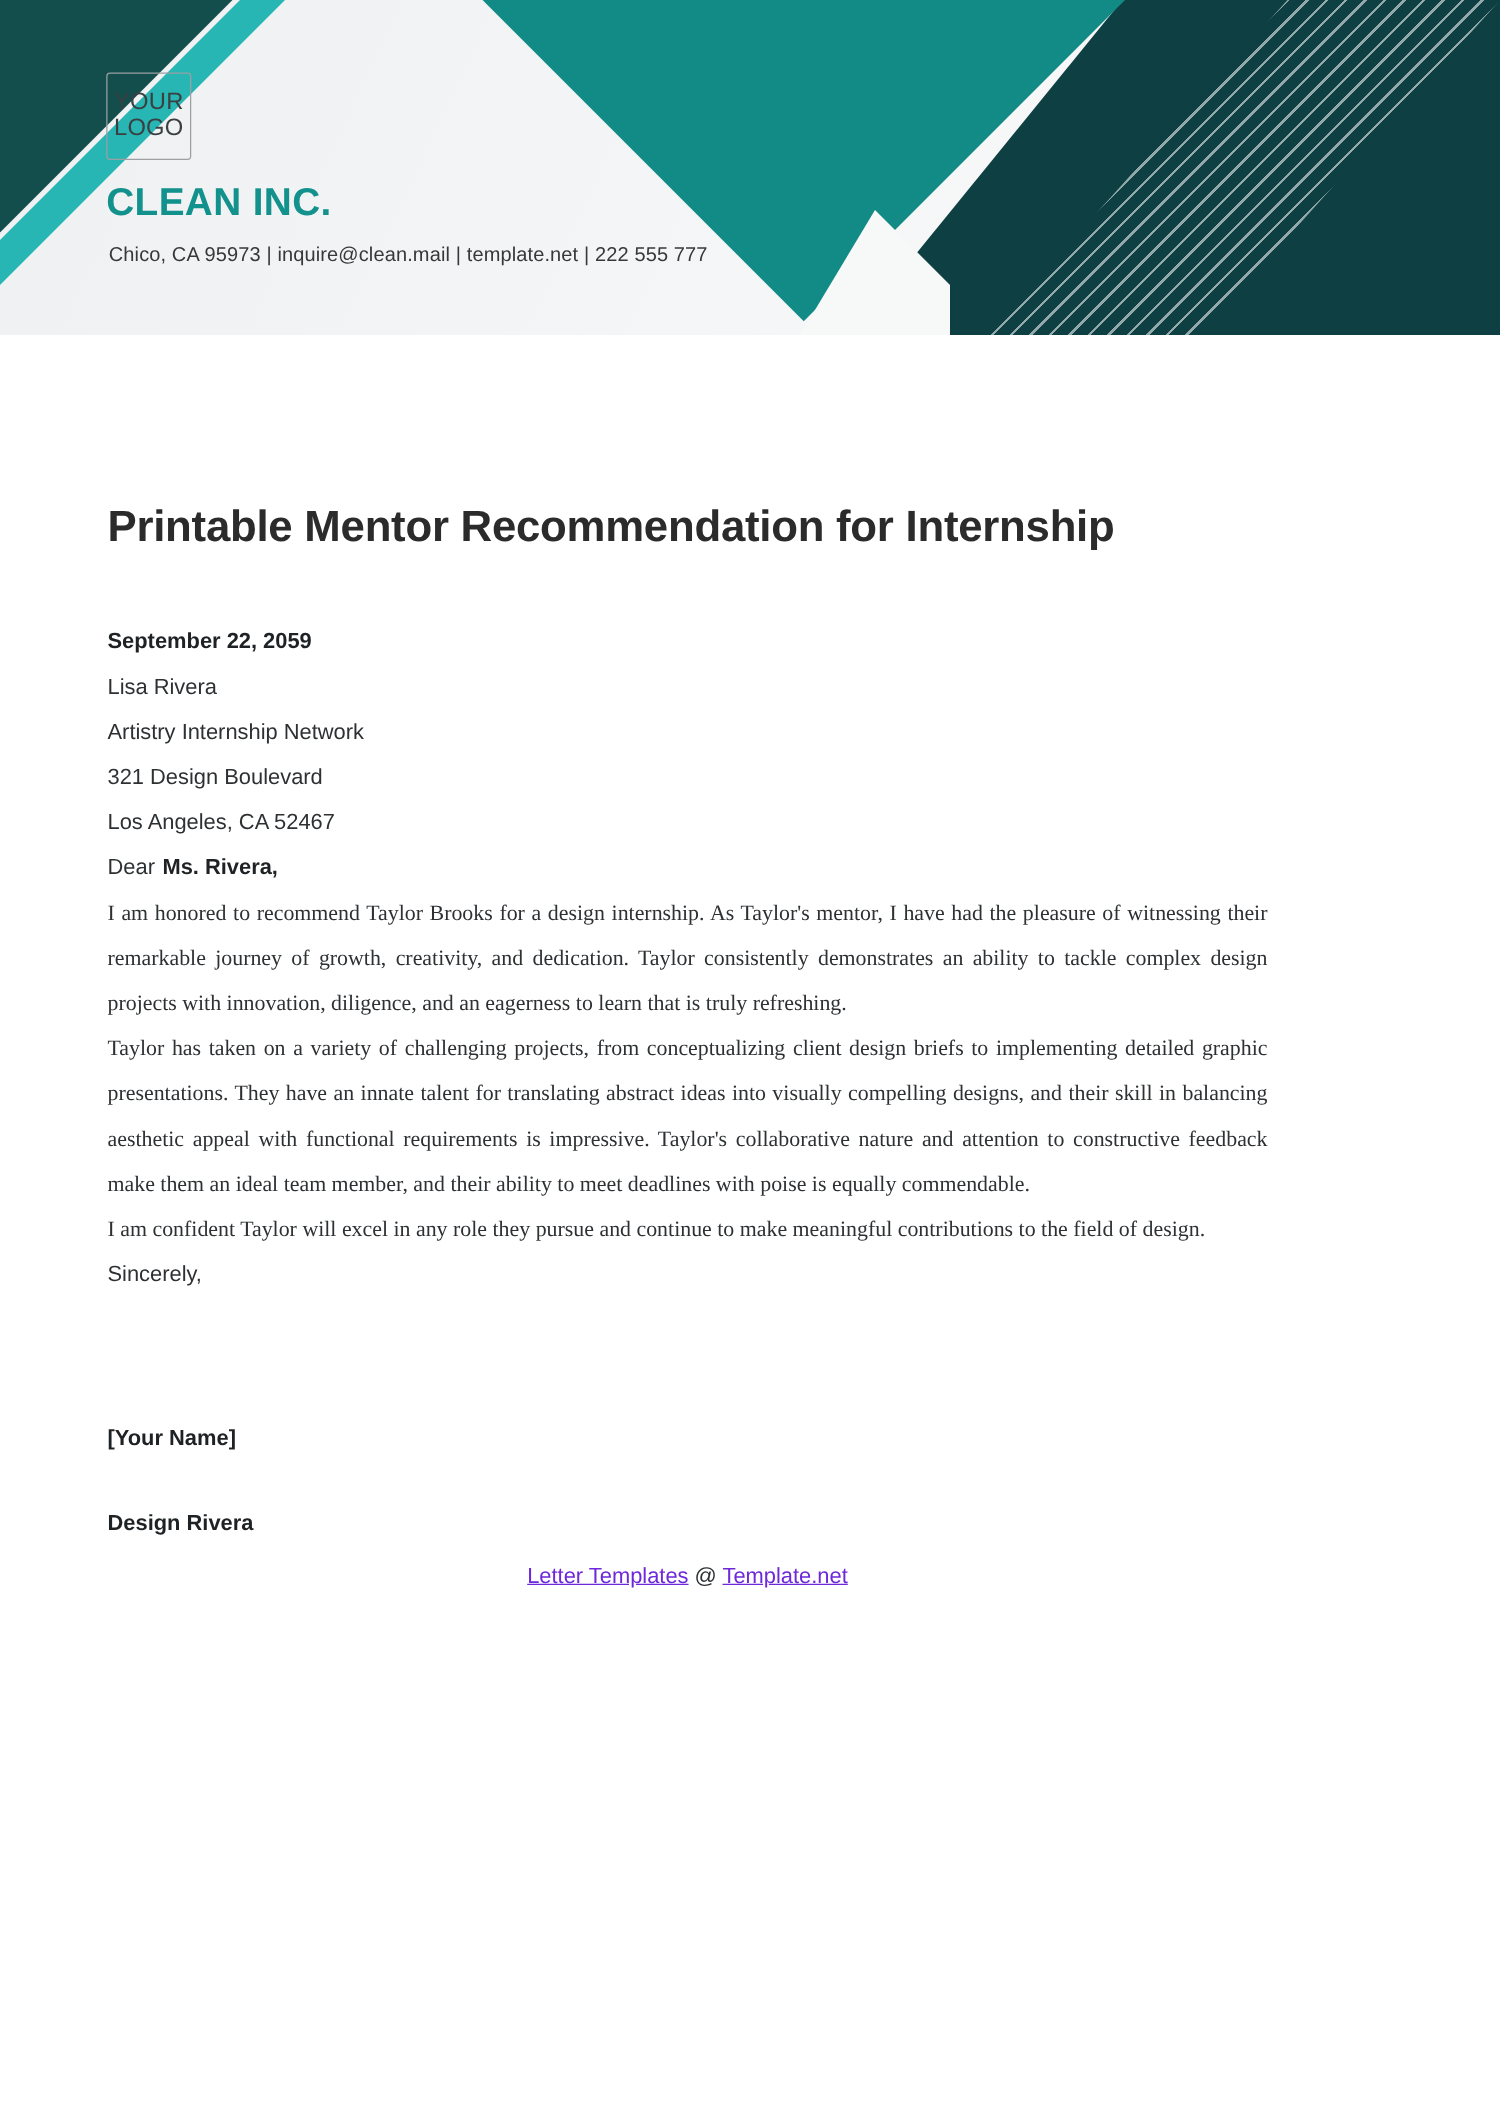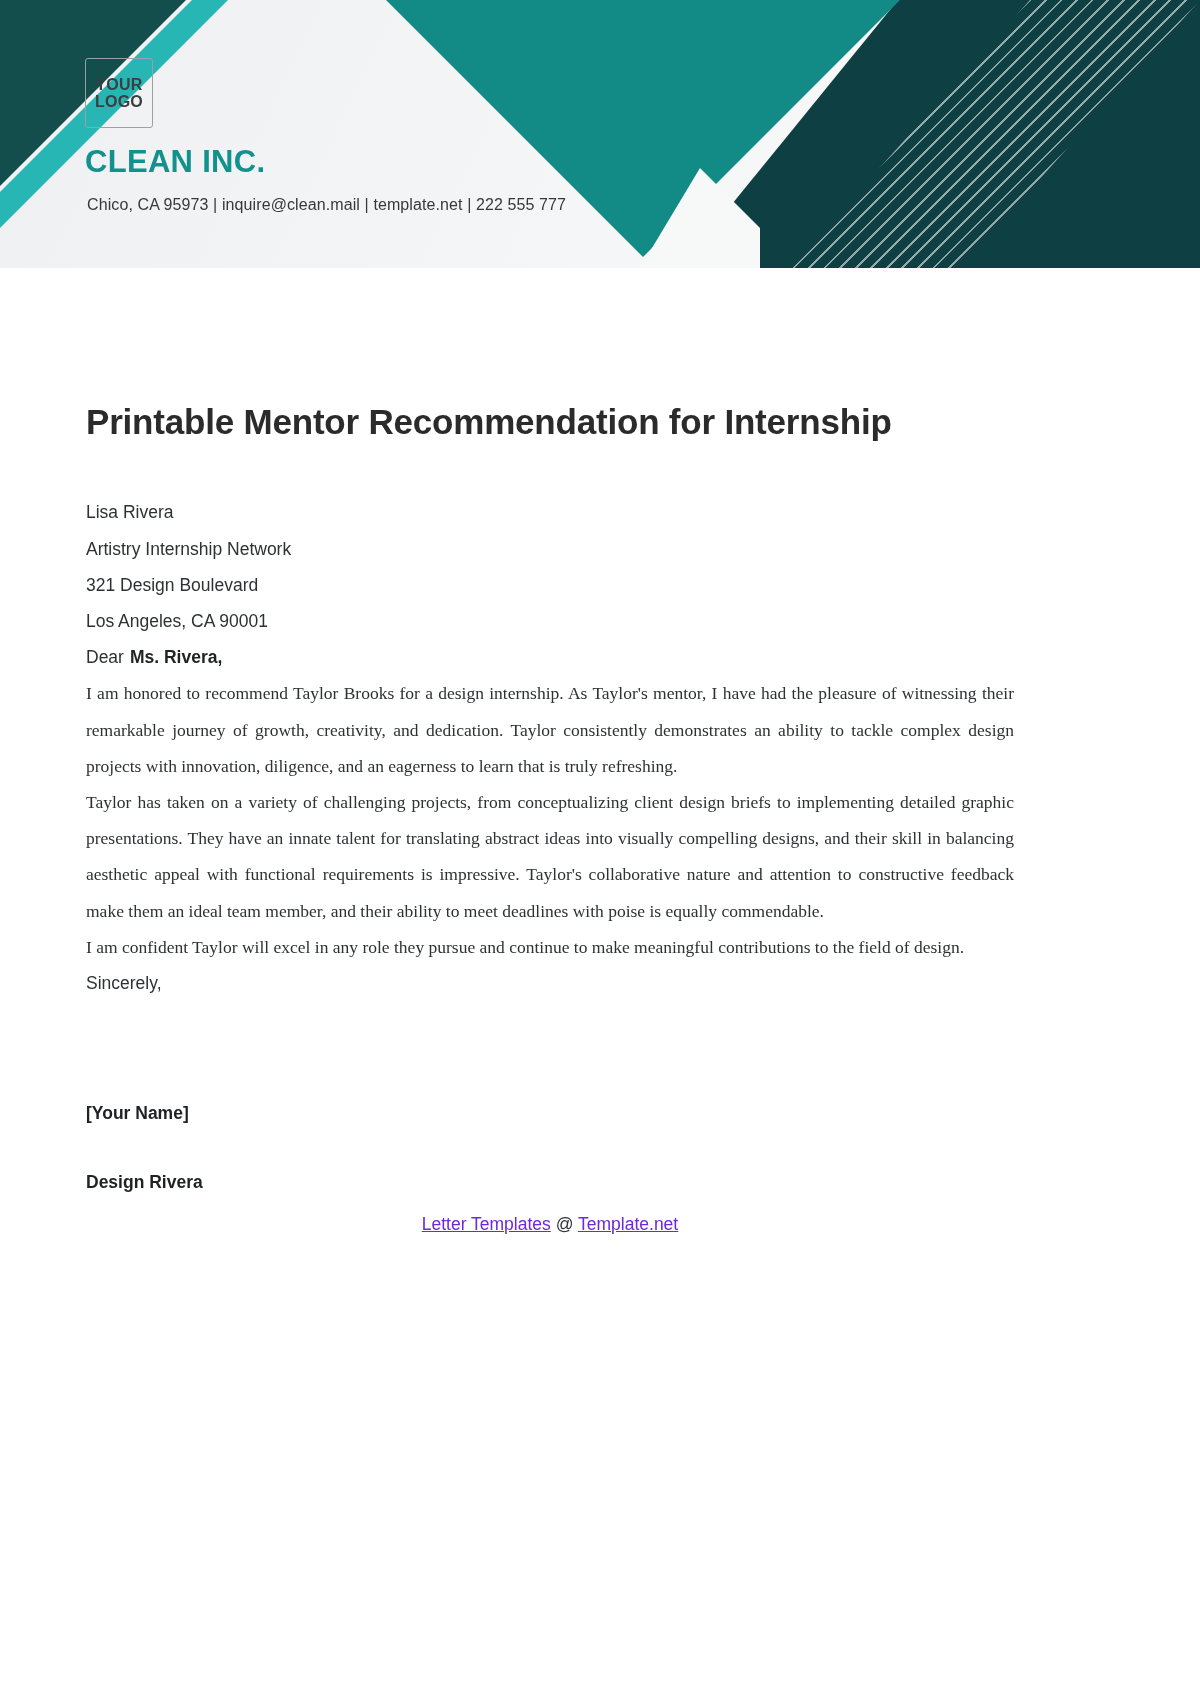--- a/index.html
+++ b/index.html
@@ -118,22 +118,22 @@
     border: 1.5px solid #9aa0a3;
     border-radius: 3px;
     display: flex;
     flex-direction: column;
     align-items: center;
     justify-content: center;
     line-height: 1.08;
     z-index: 5;
   }
   .logo-box span {
-    font-size: 16px;
-    font-weight: 700;
+    font-size: 19px;
+    font-weight: 400;
     color: #3a3f42;
     letter-spacing: 0.2px;
   }
 
   .company-name {
     position: absolute;
     left: 85px;
     top: 144px;
     font-size: 31px;
     font-weight: 700;
@@ -252,24 +252,25 @@
 
     <div class="company-name">CLEAN INC.</div>
     <div class="company-contact">Chico, CA 95973 | inquire@clean.mail | template.net | 222 555 777</div>
   </div>
 
   <div class="doc">
 
     <div class="doc-title">Printable Mentor Recommendation for Internship</div>
 
     <div class="addr-block">
+      <div class="addr-line bold">September 22, 2059</div>
       <div class="addr-line">Lisa Rivera</div>
       <div class="addr-line">Artistry Internship Network</div>
       <div class="addr-line">321 Design Boulevard</div>
-      <div class="addr-line">Los Angeles, CA 90001</div>
+      <div class="addr-line">Los Angeles, CA 52467</div>
     </div>
 
     <div class="salutation">
       <span>Dear</span><b>Ms. Rivera,</b>
     </div>
 
     <p class="para">I am honored to recommend Taylor Brooks for a design internship. As Taylor's mentor, I have had the pleasure of witnessing their remarkable journey of growth, creativity, and dedication. Taylor consistently demonstrates an ability to tackle complex design projects with innovation, diligence, and an eagerness to learn that is truly refreshing.</p>
     <p class="para">Taylor has taken on a variety of challenging projects, from conceptualizing client design briefs to implementing detailed graphic presentations. They have an innate talent for translating abstract ideas into visually compelling designs, and their skill in balancing aesthetic appeal with functional requirements is impressive. Taylor's collaborative nature and attention to constructive feedback make them an ideal team member, and their ability to meet deadlines with poise is equally commendable.</p>
     <p class="para">I am confident Taylor will excel in any role they pursue and continue to make meaningful contributions to the field of design.</p>
 

